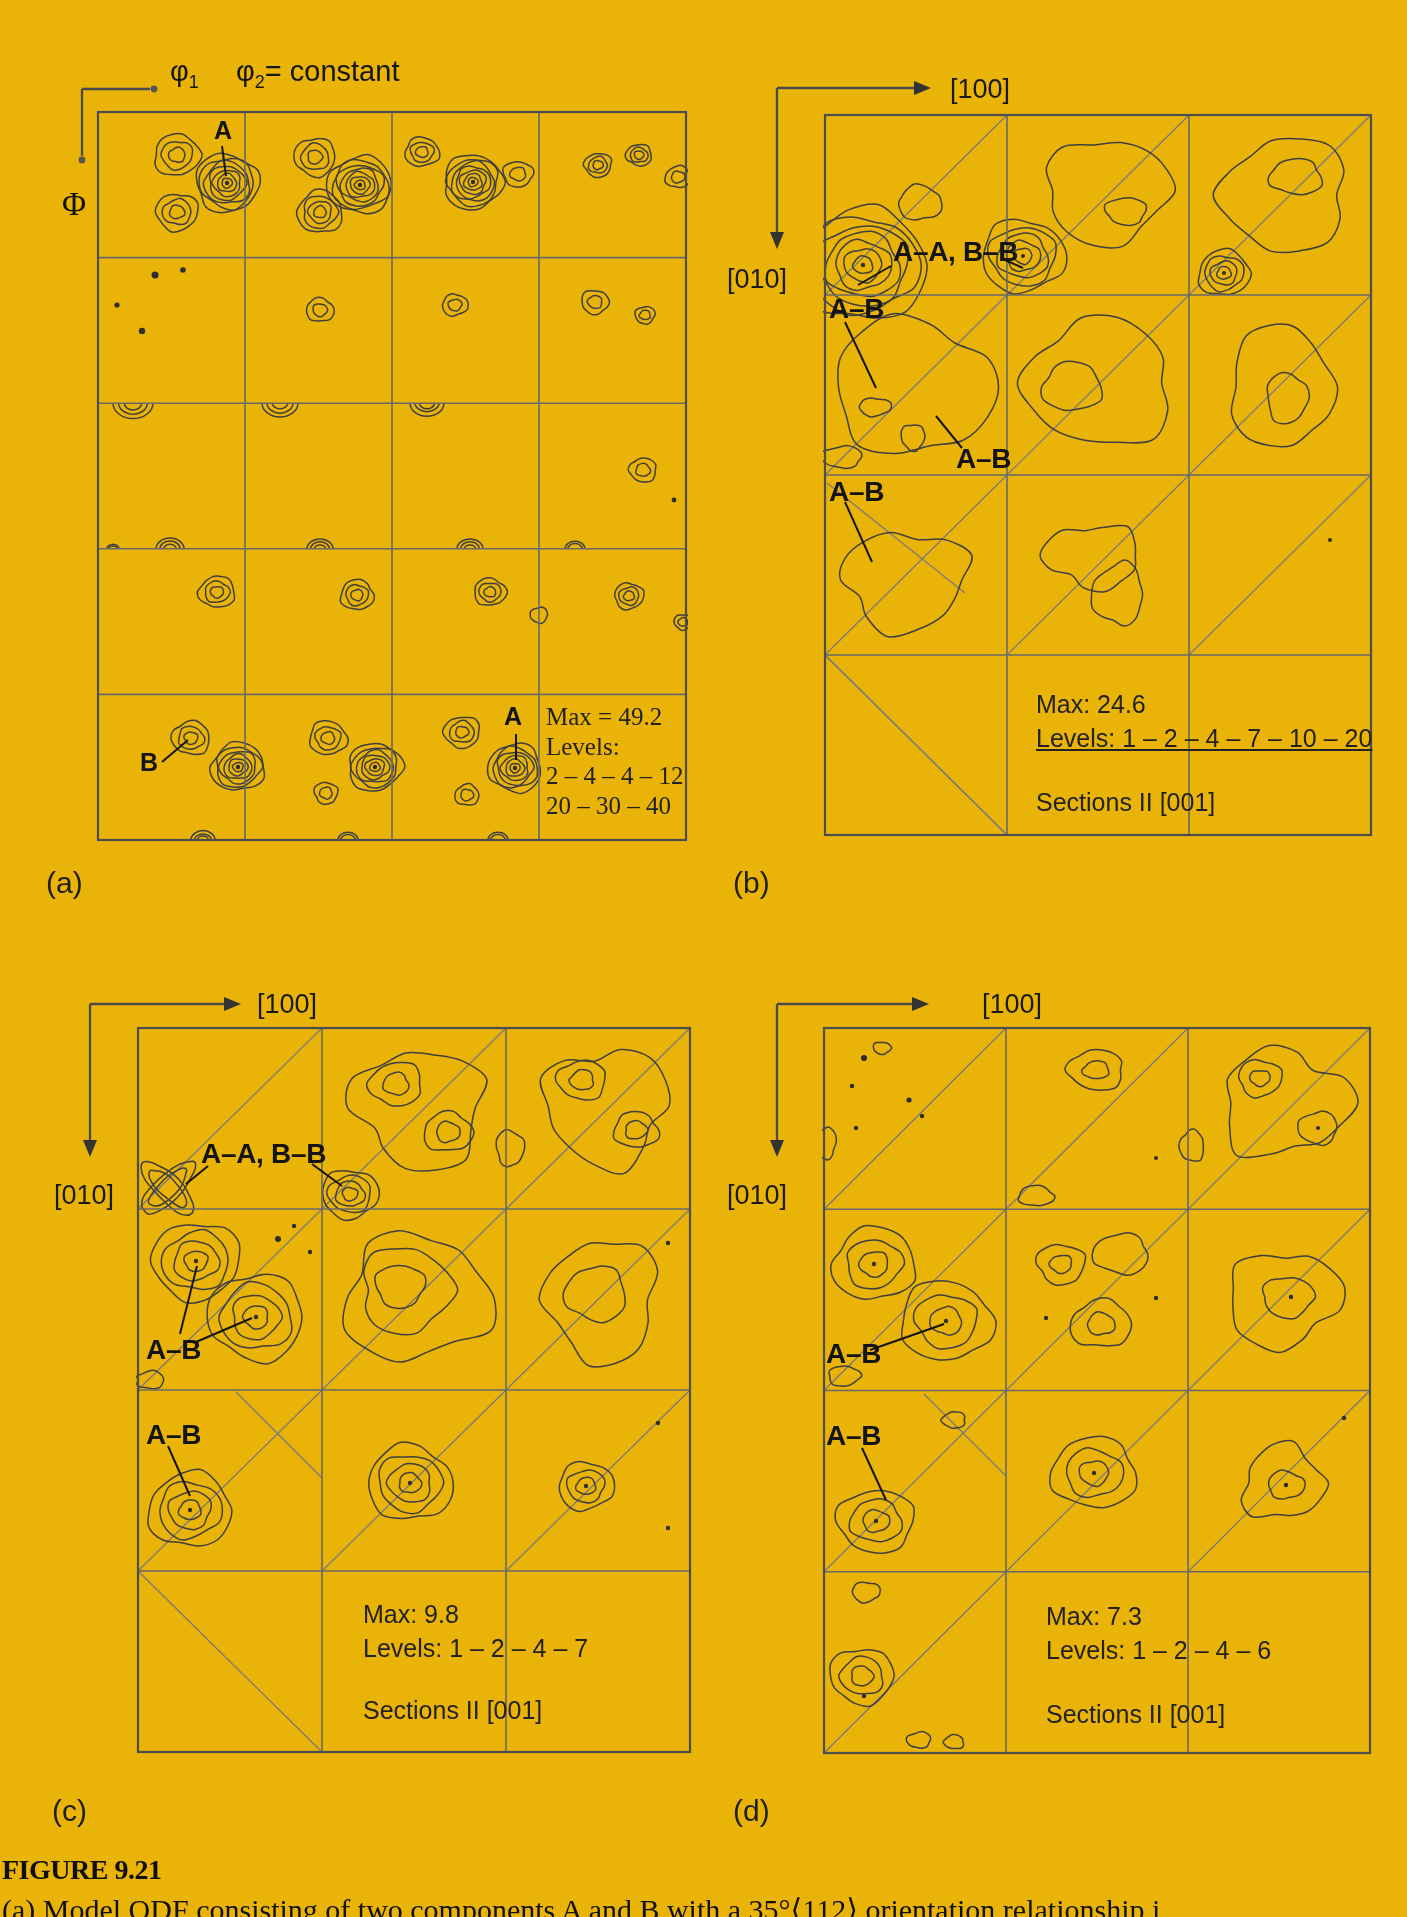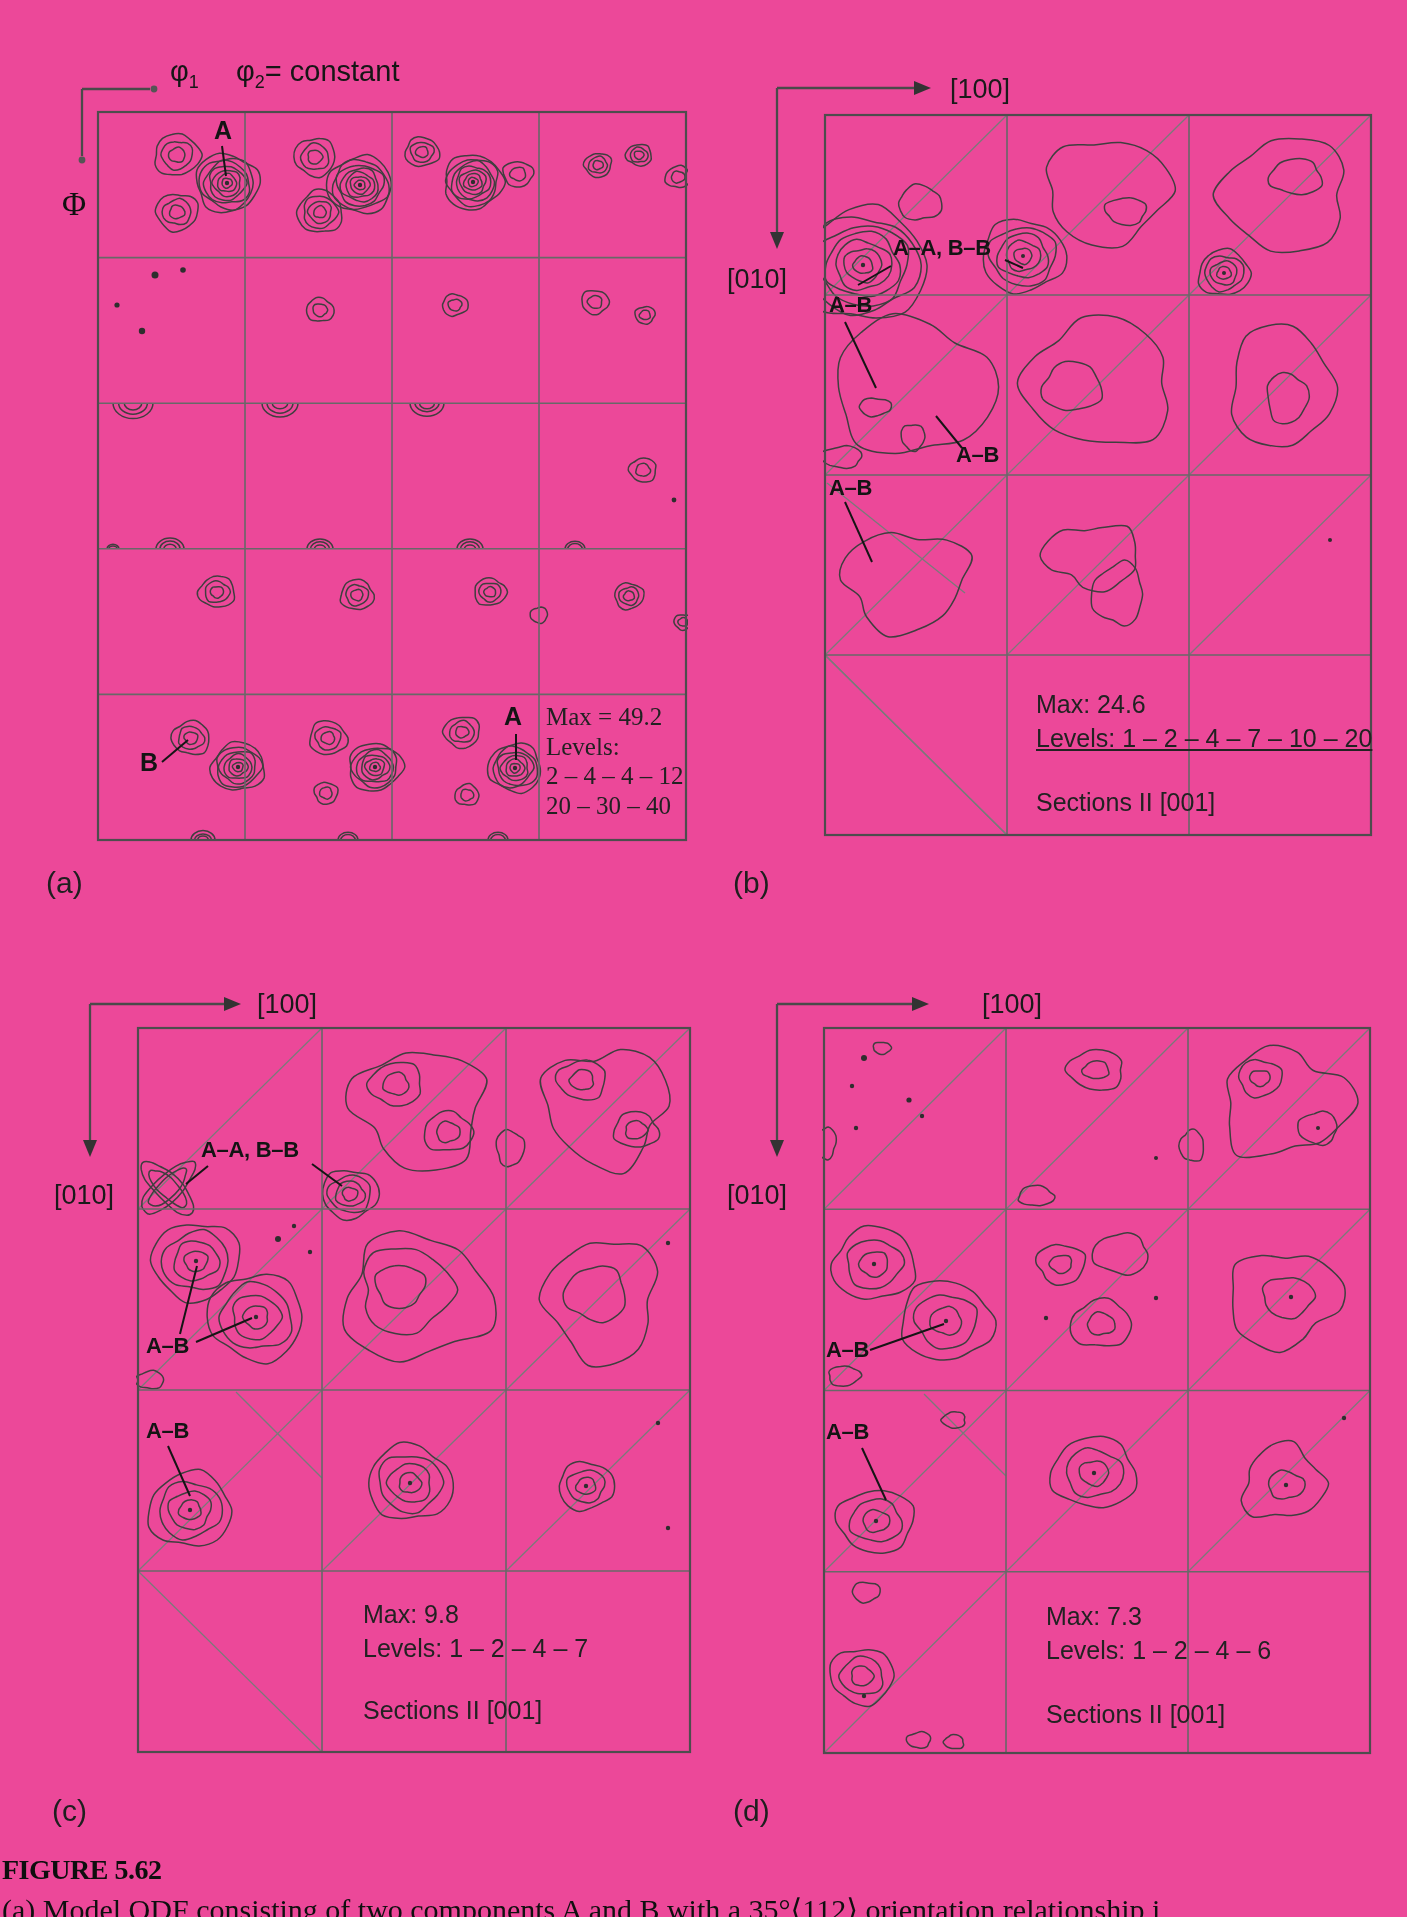--- a/index.html
+++ b/index.html
@@ -1,24 +1,24 @@
 <!DOCTYPE html>
 <html><head>
 <meta charset="utf-8">
 <style>
   html,body{margin:0;padding:0;background:#fff;}
-  .page{position:relative;width:1407px;height:1917px;background:#ec4899;overflow:hidden;
+  .page{position:relative;width:1407px;height:1917px;background:#eab308;overflow:hidden;
         font-family:"Liberation Sans","DejaVu Sans",sans-serif;}
   svg{position:absolute;left:0;top:0;}
   .labels{position:absolute;left:0;top:0;width:100%;height:100%;}
   .lbl{position:absolute;color:#1d1d1d;white-space:nowrap;font-size:26px;line-height:1.12;}
   .greek{font-size:29px;color:#161616;}
   .greek sub{font-size:0.62em;}
   .phiV{font-family:"Liberation Serif","DejaVu Serif",serif;font-size:33px;color:#111;}
-  .bold{font-weight:700;font-size:22px;letter-spacing:-0.3px;color:#141414;}
+  .bold{font-weight:700;font-size:28px;letter-spacing:-0.3px;color:#141414;}
   .axis{font-size:26px;color:#1a1a1a;}
   .stats{font-size:25px;color:#222;}
   .statsA div{line-height:29.5px;font-family:Liberation Serif, serif;}
   .tag{font-size:30px;color:#1f1f1f;}
   .figlabel{font-family:"Liberation Serif","DejaVu Serif",serif;font-weight:700;
             font-size:28px;color:#0e0e0e;letter-spacing:-0.5px;}
   .caption{font-family:"Liberation Serif","DejaVu Serif",serif;font-size:30px;color:#101010;}
   
   .ct{fill:none;stroke:#3f3f3f;stroke-width:1.5;stroke-linejoin:round;}
   .dg{fill:none;stroke:#7a7a7a;stroke-width:1.3;}
@@ -484,16 +484,16 @@
 
     <div class="lbl axis" style="left:982px;top:989px;font-size:27px;">[100]</div>
     <div class="lbl axis" style="left:727px;top:1180px;font-size:27px;">[010]</div>
     <div class="lbl bold" style="left:826px;top:1338px;">A–B</div>
     <div class="lbl bold" style="left:826px;top:1420px;">A–B</div>
     <div class="lbl stats" style="left:1046px;top:1602px;">Max: 7.3</div>
     <div class="lbl stats" style="left:1046px;top:1636px;">Levels: 1 – 2 – 4 – 6</div>
     <div class="lbl stats" style="left:1046px;top:1700px;">Sections II [001]</div>
     <div class="lbl tag" style="left:733px;top:1794px;">(d)</div>
 
-    <div class="lbl figlabel" style="left:2px;top:1854px;">FIGURE 5.62</div>
+    <div class="lbl figlabel" style="left:2px;top:1854px;">FIGURE 9.21</div>
     <div class="lbl caption" style="left:2px;top:1893px;">(a) Model ODF consisting of two components A and B with a 35°⟨112⟩ orientation relationship i</div>
   </div>
 </div>
 
 </body></html>

